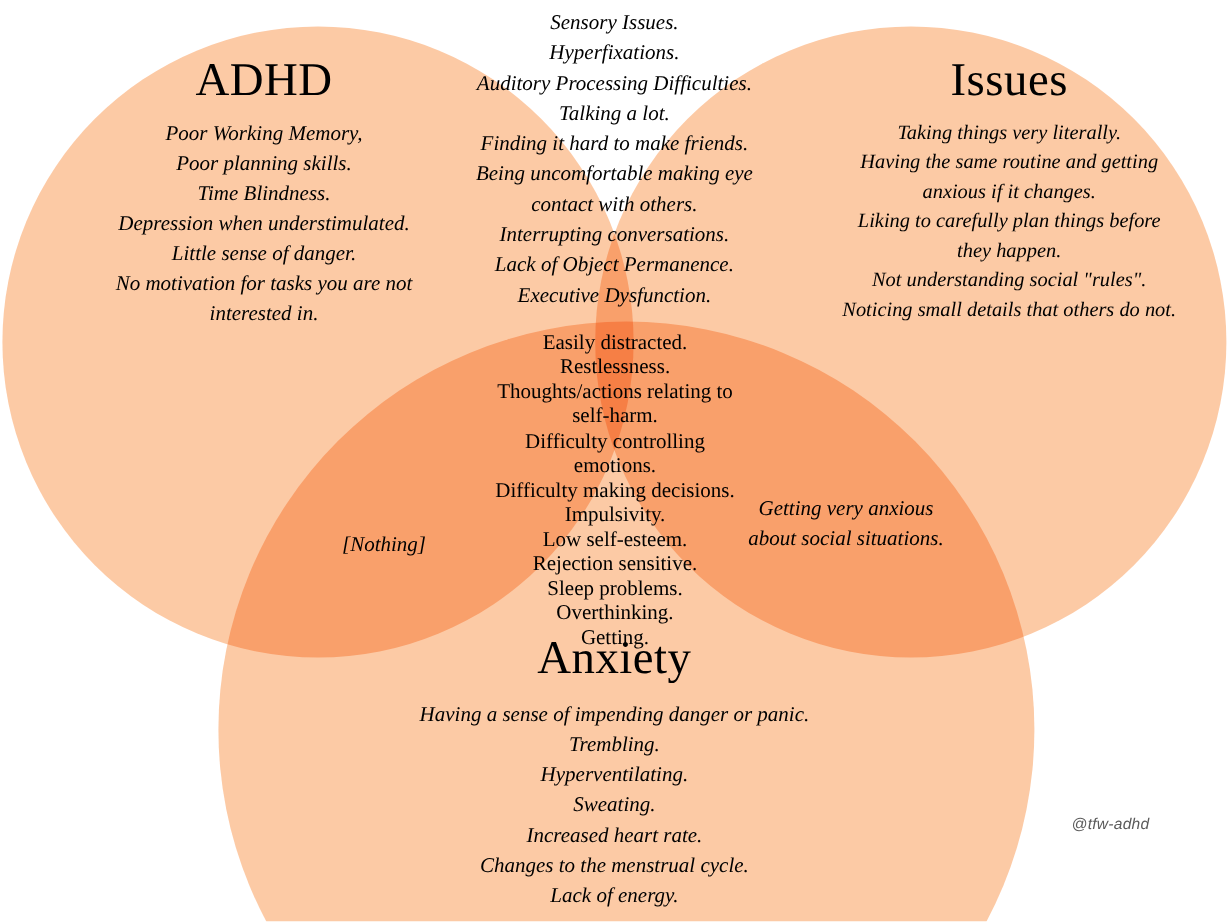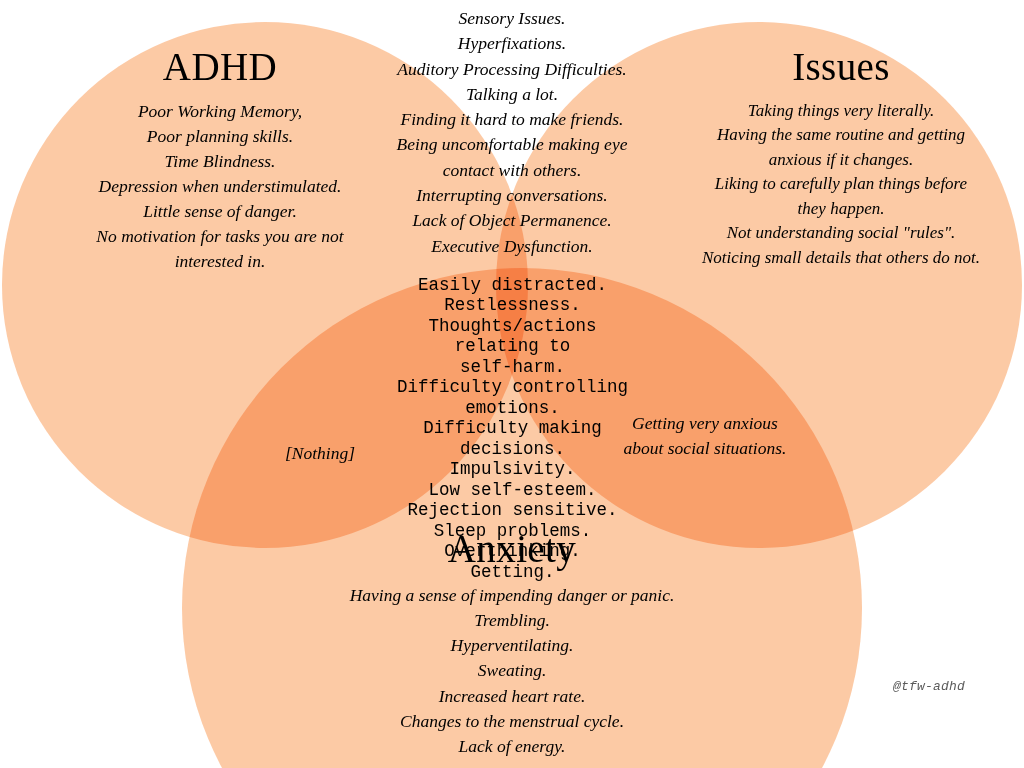--- a/index.html
+++ b/index.html
@@ -101,21 +101,20 @@
   #region-adhd-autism .region-body {
     font-size: 17.5px;
     line-height: 1.445;
   }
 
   
   #region-all-three {
     left: 390px;
     top: 275px;
     width: 245px;
-    font-family: Liberation Mono, monospace;
   }
   #region-all-three .region-body {
     font-style: normal;
     font-size: 17.5px;
     line-height: 1.17;
   }
 
   
   #region-adhd-anxiety {
     left: 240px;
@@ -140,21 +139,21 @@
     width: 400px;
   }
   #region-anxiety .region-title { margin-bottom: 12px; }
   #region-anxiety .region-body { font-size: 17.5px; line-height: 1.44; }
 
   
   #credit {
     position: absolute;
     left: 893px;
     top: 679px;
-    font-family: Liberation Mono, monospace;
+    font-family: Liberation Sans, sans-serif;
     font-style: italic;
     font-weight: 300;
     font-size: 13px;
     color: #5b5b5b;
     letter-spacing: 0.2px;
   }
 </style>
 </head>
 <body>
 

